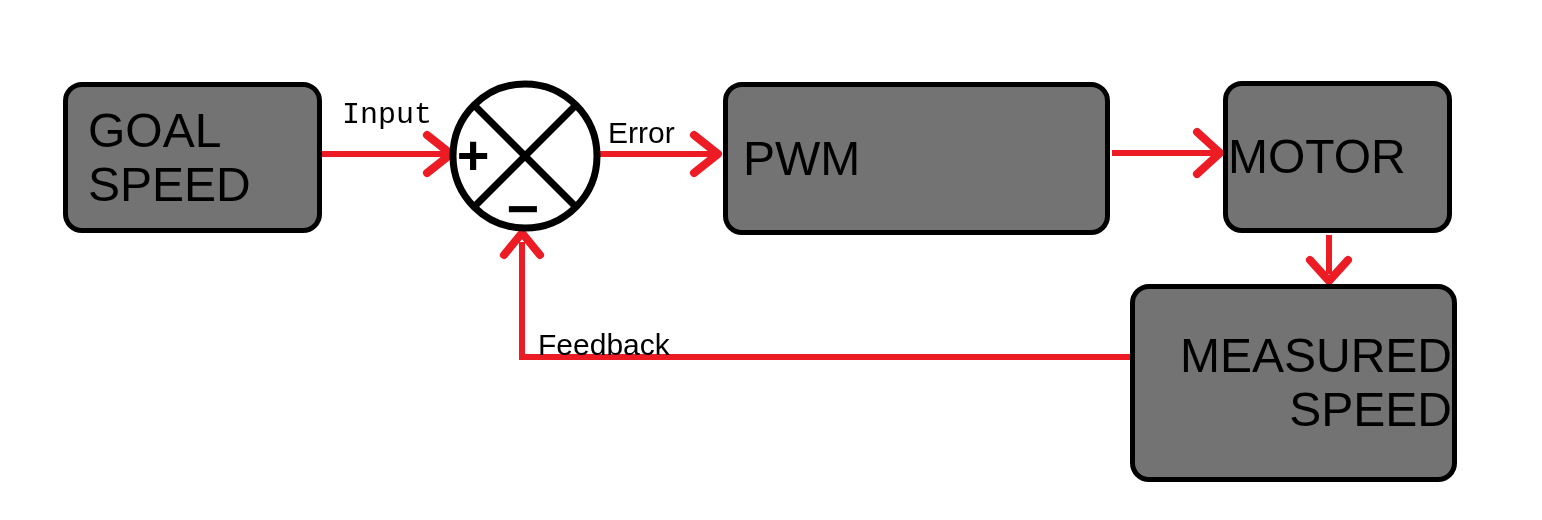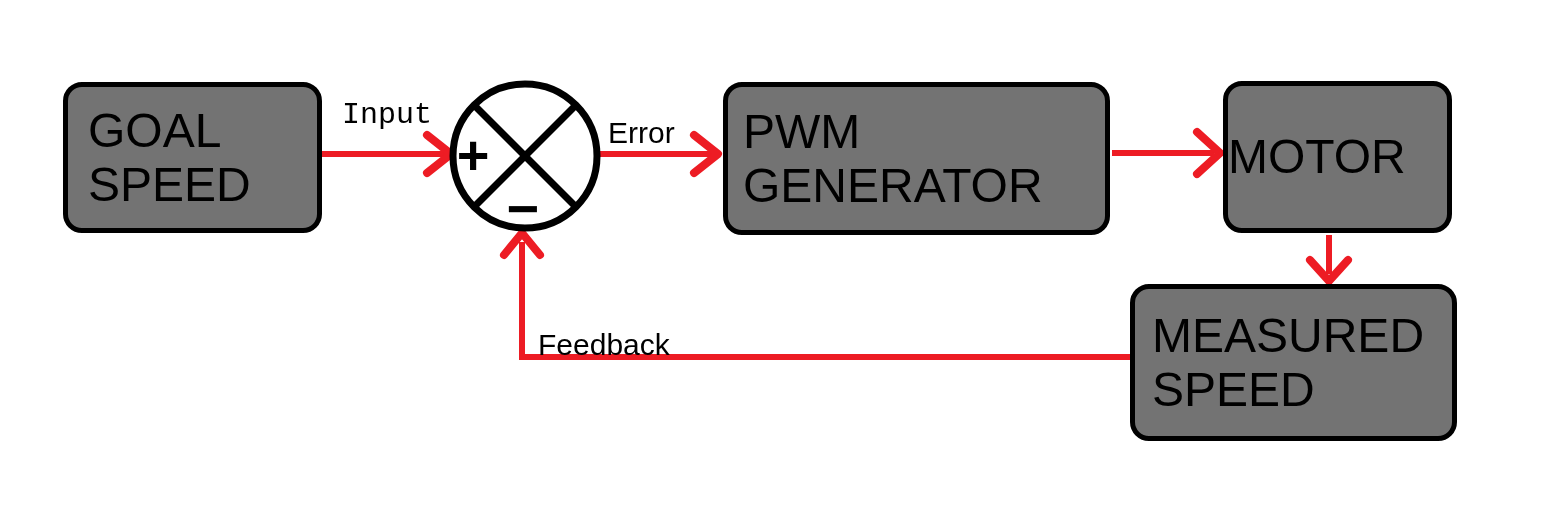--- a/index.html
+++ b/index.html
@@ -26,21 +26,21 @@
     display: flex;
     flex-direction: column;
     justify-content: center;
     font-size: 48px;
     line-height: 54px;
     white-space: nowrap;
   }
   .node-goal     { left: 63px;   top: 82px;  width: 259px; height: 151px; padding-left: 20px; }
   .node-pwm      { left: 723px;  top: 82px;  width: 387px; height: 153px; padding-left: 15px; }
   .node-motor    { left: 1223px; top: 81px;  width: 229px; height: 152px; align-items: flex-start; }
-  .node-measured { left: 1130px; top: 284px; width: 327px; height: 157px; padding-left: 17px; }
+  .node-measured { left: 1130px; top: 284px; width: 327px; height: 198px; padding-left: 17px; text-align: right; }
   .edge-label {
     position: absolute;
     font-size: 30px;
     line-height: 30px;
     white-space: nowrap;
   }
   .label-input    { left: 342px; top: 100px; font-family: Liberation Mono, monospace; }
   .label-error    { left: 608px; top: 118px; text-align: center; }
   .label-feedback { left: 538px; top: 330px; }
   .junction-sign {
@@ -84,21 +84,20 @@
     </g>
   </svg>
 
   <div class="node node-goal">
     <div class="line">GOAL</div>
     <div class="line">SPEED</div>
   </div>
 
   <div class="node node-pwm">
     <div class="line">PWM</div>
-    <div class="line">GENERATOR</div>
   </div>
 
   <div class="node node-motor">
     <div class="line">MOTOR</div>
   </div>
 
   <div class="node node-measured">
     <div class="line">MEASURED</div>
     <div class="line">SPEED</div>
   </div>

